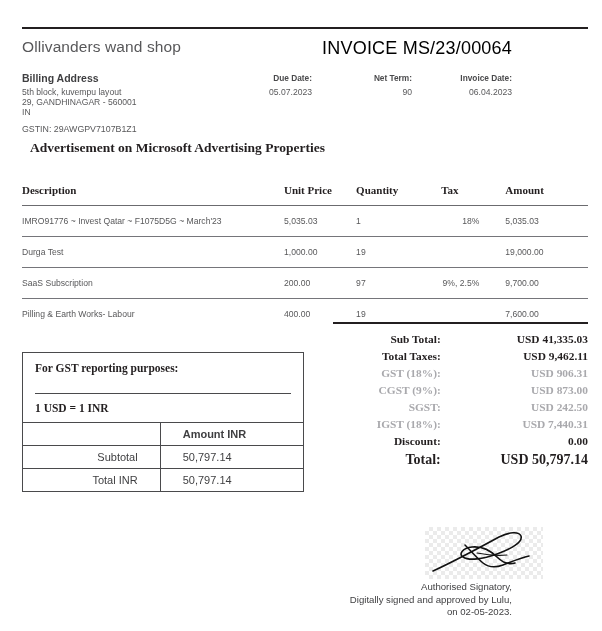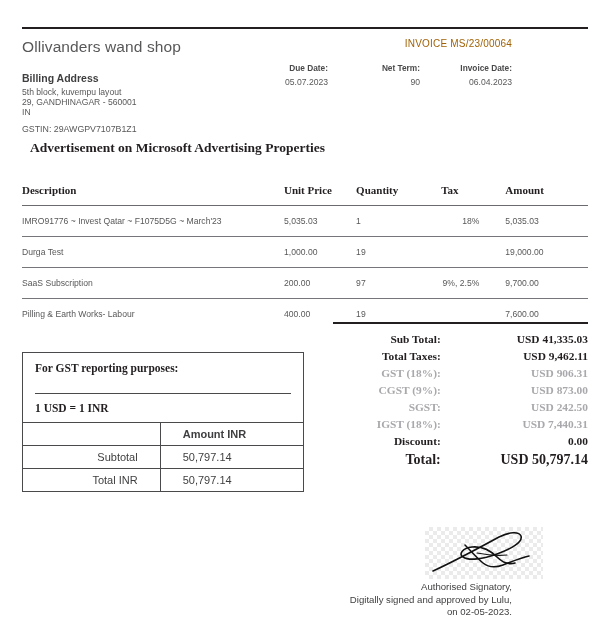--- a/index.html
+++ b/index.html
@@ -33,22 +33,22 @@
   .shop-name {
     position: absolute;
     left: 22px; top: 38px;
     font-size: 15.5px;
     color: #58585a;
     letter-spacing: 0.1px;
   }
   .invoice-no {
     position: absolute;
     right: 14px; top: 38px;
-    font-size: 10px;
-    color: #a16207;
+    font-size: 18px;
+    color: #000000;
     letter-spacing: 0.2px;
     text-align: left;
   }
 
   
   .billing {
     position: absolute;
     left: 22px; top: 72px;
     width: 280px;
   }
@@ -65,23 +65,23 @@
   }
   .billing-gstin {
     font-size: 8.8px;
     color: #58585a;
     margin-top: 7px;
   }
 
   
   .dates {
     position: absolute;
-    right: 14px; top: 63px;
+    right: 14px; top: 73px;
     display: flex;
-    gap: 4px;
+    gap: 12px;
     justify-content: flex-end;
   }
   .date-col {
     width: 88px;
     text-align: right;
   }
   .date-label {
     font-size: 8.3px;
     font-weight: bold;
     color: #4a4a4c;

